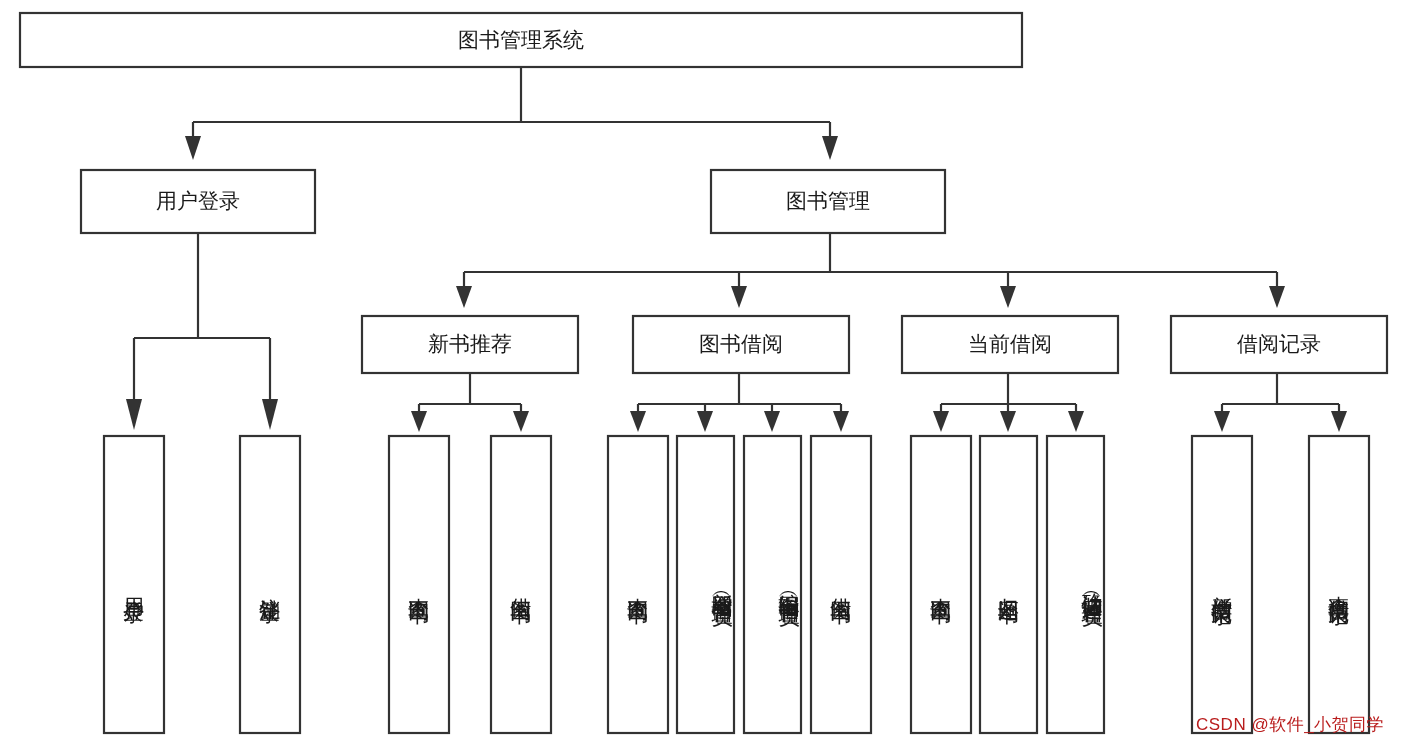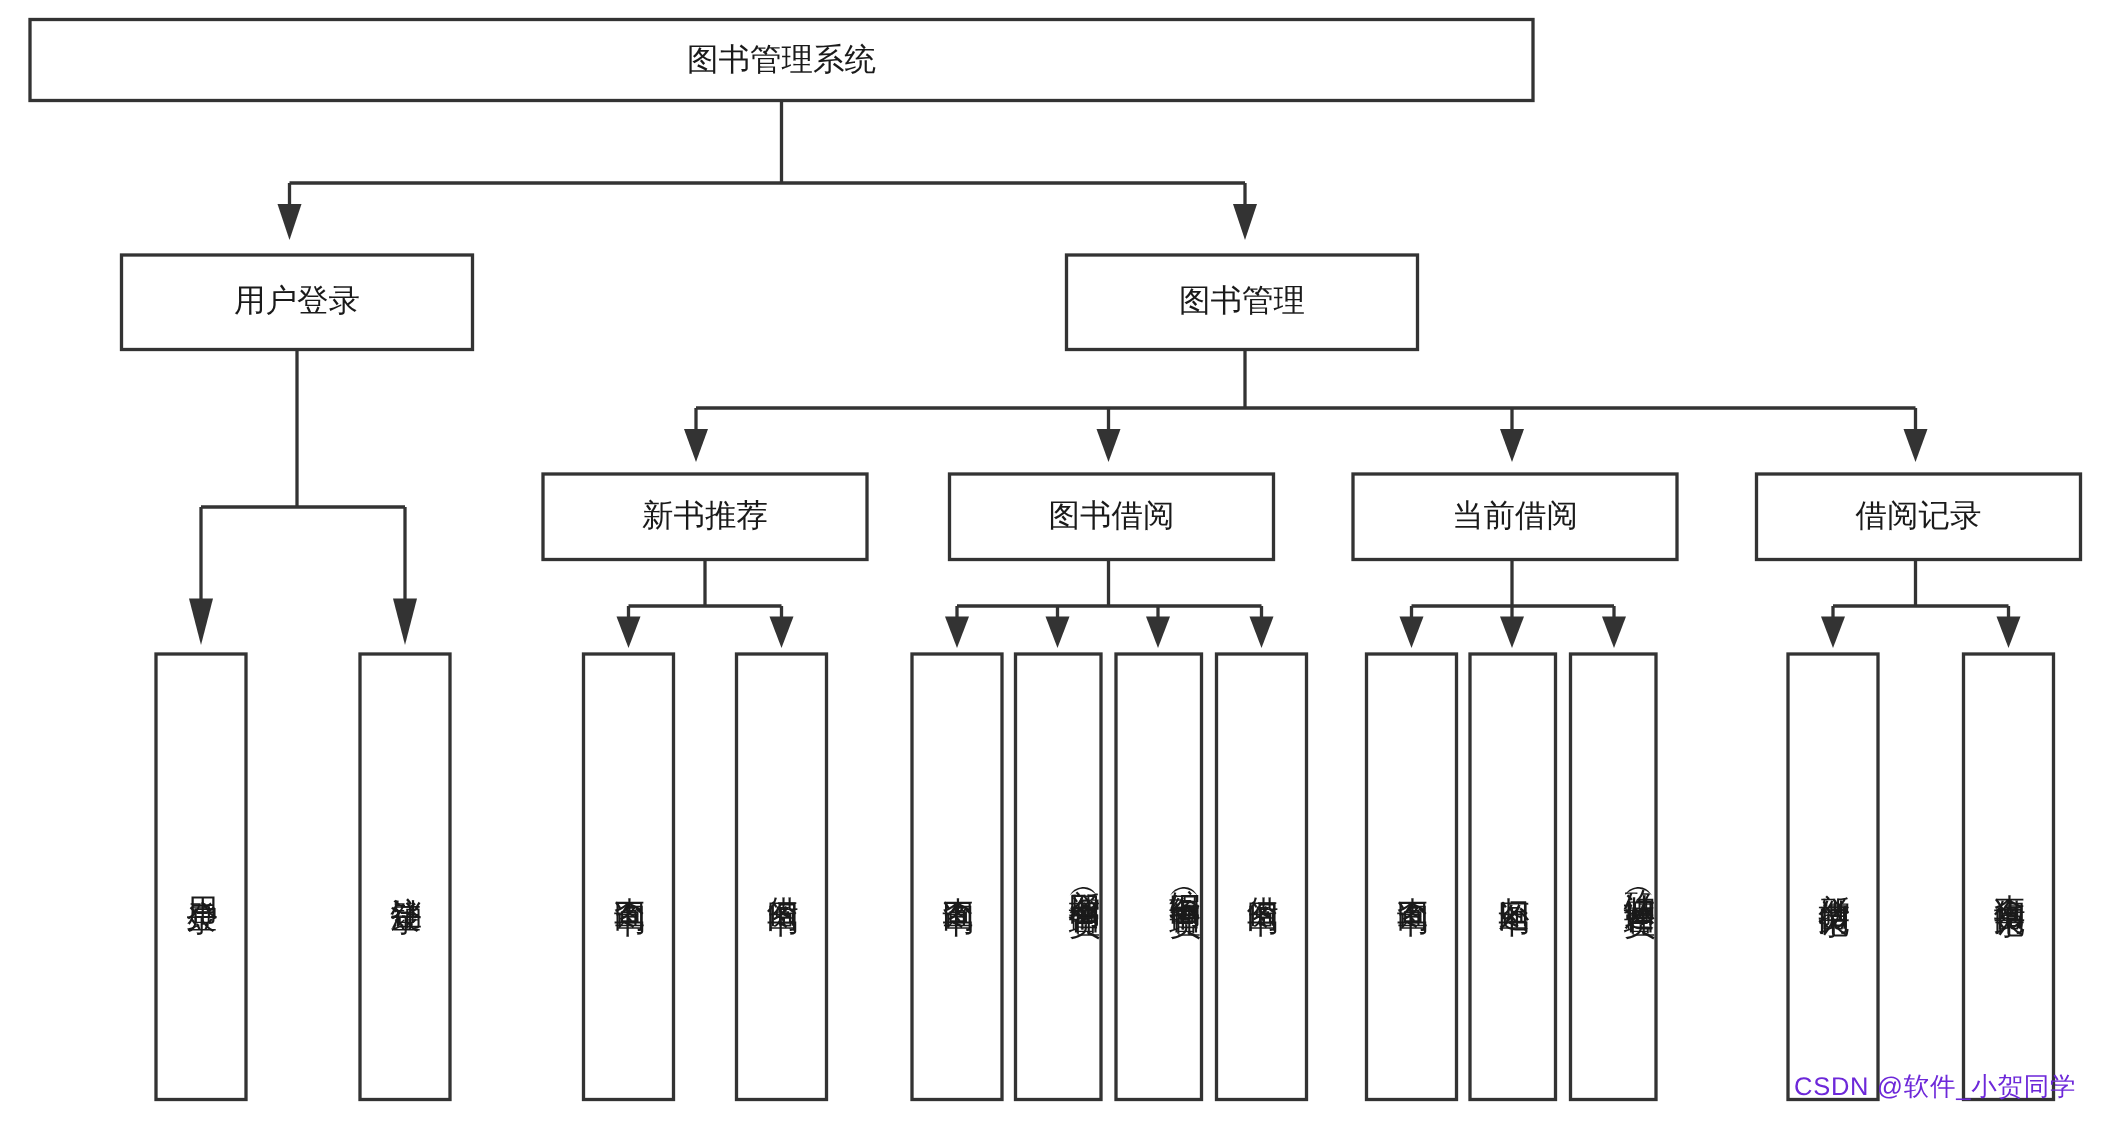--- a/index.html
+++ b/index.html
@@ -62,21 +62,21 @@
     align-items: center;
     justify-content: center;
     text-align: center;
     white-space: nowrap;
     pointer-events: none;
   }
   .watermark {
     position: absolute;
     font-family: "Liberation Sans", "DejaVu Sans", sans-serif;
     font-size: 17px;
-    color: #6d28d9;
+    color: #b91c1c;
     white-space: nowrap;
     letter-spacing: 0.5px;
   }
 </style>
 </head>
 <body>
 
 <div id="diagram-root">
 
   <svg id="flow-svg" viewBox="0 0 1405 747">

